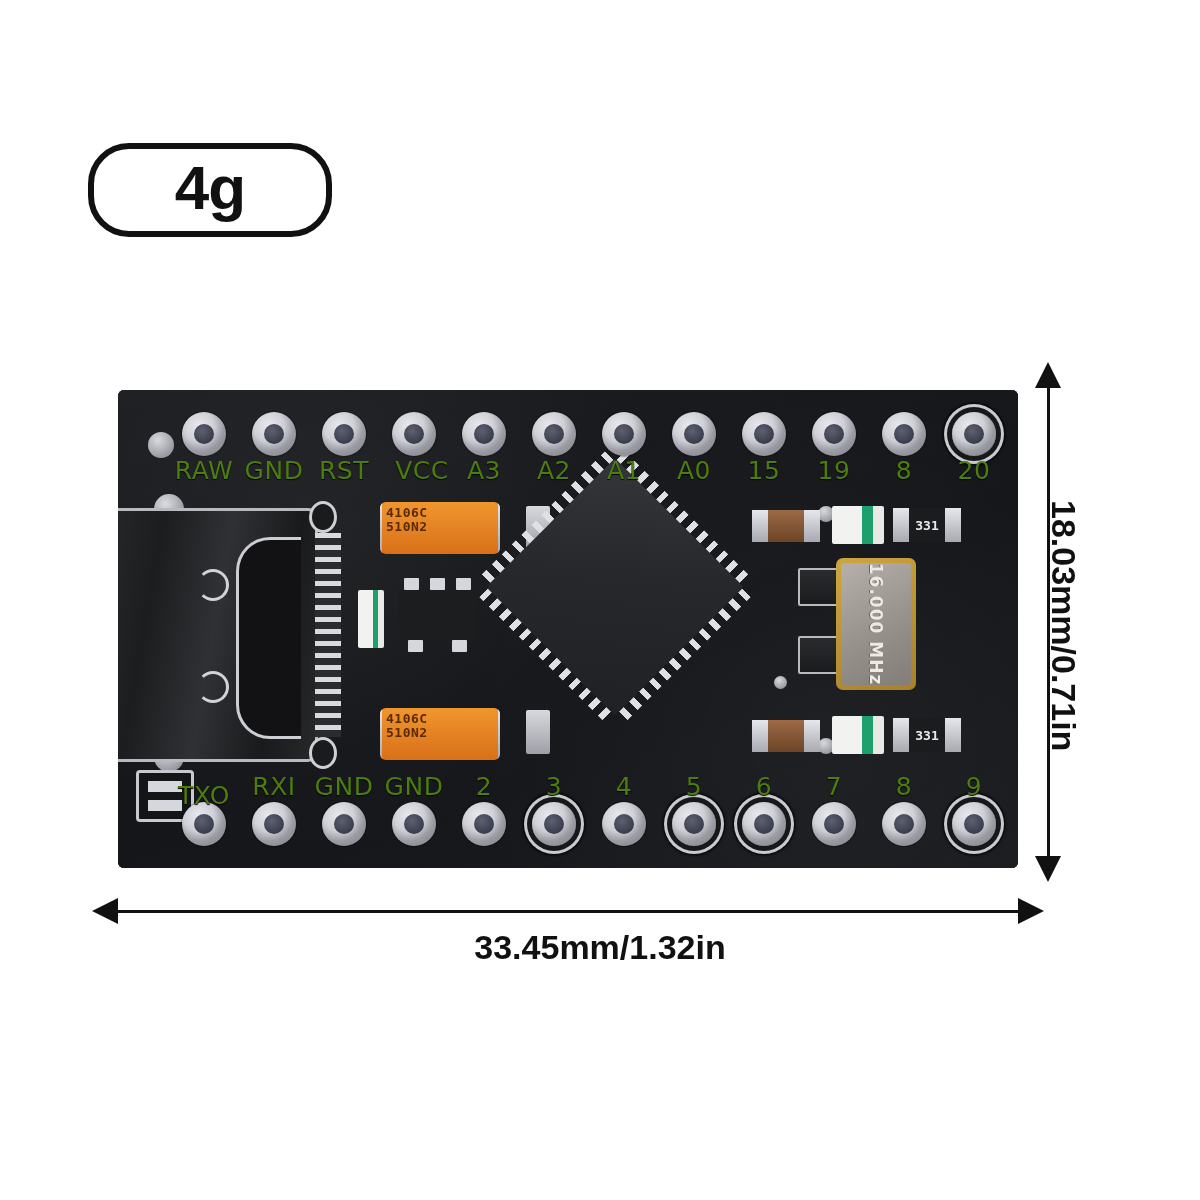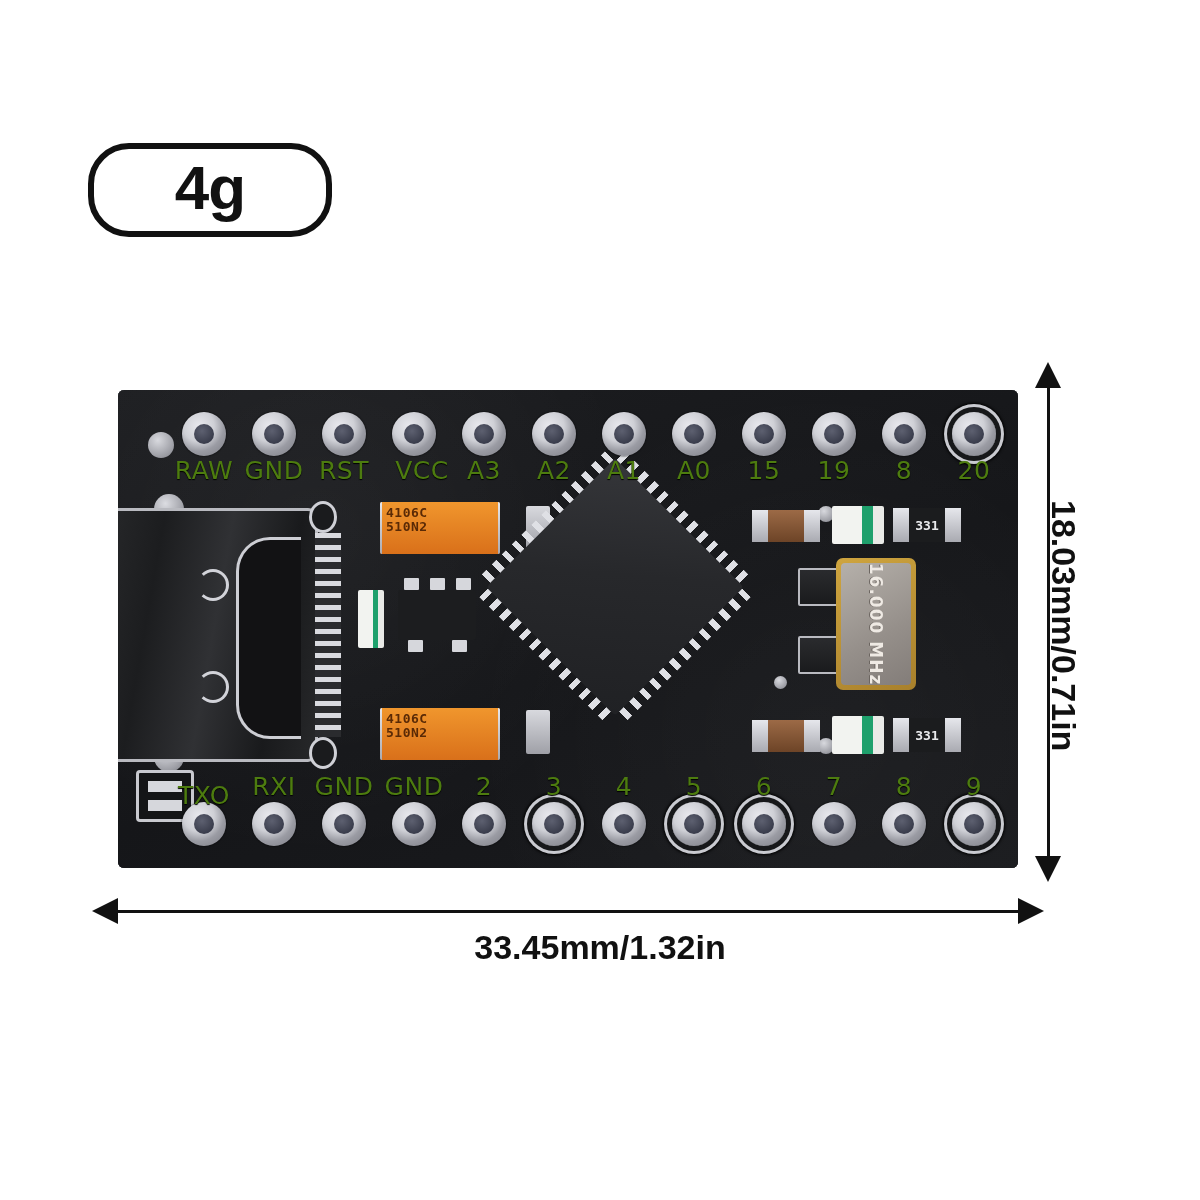--- a/index.html
+++ b/index.html
@@ -53,21 +53,21 @@
   #usb .swirl{position:absolute;right:86px;width:26px;height:26px;border:3px solid #d2d3d9;
     border-radius:50%;border-left-color:transparent;}
   #usb .fingers{position:absolute;right:-26px;top:22px;width:26px;height:204px;
     background:repeating-linear-gradient(180deg,#d9dadf 0 5px,#2a2b2e 5px 12px);}
   #usb .tab{position:absolute;right:-22px;width:22px;height:26px;border:3px solid #cfd0d6;
     border-radius:50%;background:#1a1b1d;}
 
   
   .smd{position:absolute;border-radius:2px;}
   .cap-or{background:linear-gradient(180deg,#f0962d,#d9701a);
-    box-shadow:0 0 0 0 #000;overflow:hidden;}
+    box-shadow:0 0 0 0 #000;overflow:hidden;border-radius:6px;}
   .cap-or .m{color:#5a2a06;font-size:13px;font-weight:700;line-height:1.05;
     padding:4px 0 0 6px;font-family:"DejaVu Sans Mono",monospace;letter-spacing:.5px;}
   .term{position:absolute;background:linear-gradient(180deg,#e6e7ec,#a9aab1);top:0;bottom:0;width:16px;}
   .res-brn{background:linear-gradient(180deg,#9c6a46,#6d4427);}
   .res-blk{background:#1b1c1e;color:#e8e9ec;font-size:13px;font-weight:700;
     display:flex;align-items:center;justify-content:center;
     font-family:"DejaVu Sans Mono",monospace;}
   .led{background:linear-gradient(90deg,#f2f3f0 0 58%,#1ea06c 58% 78%,#e9eae7 78% 100%);}
   .via{position:absolute;border-radius:50%;
     background:radial-gradient(circle at 38% 32%,#d8d9de,#9b9ca3 70%,#7d7e85);}

